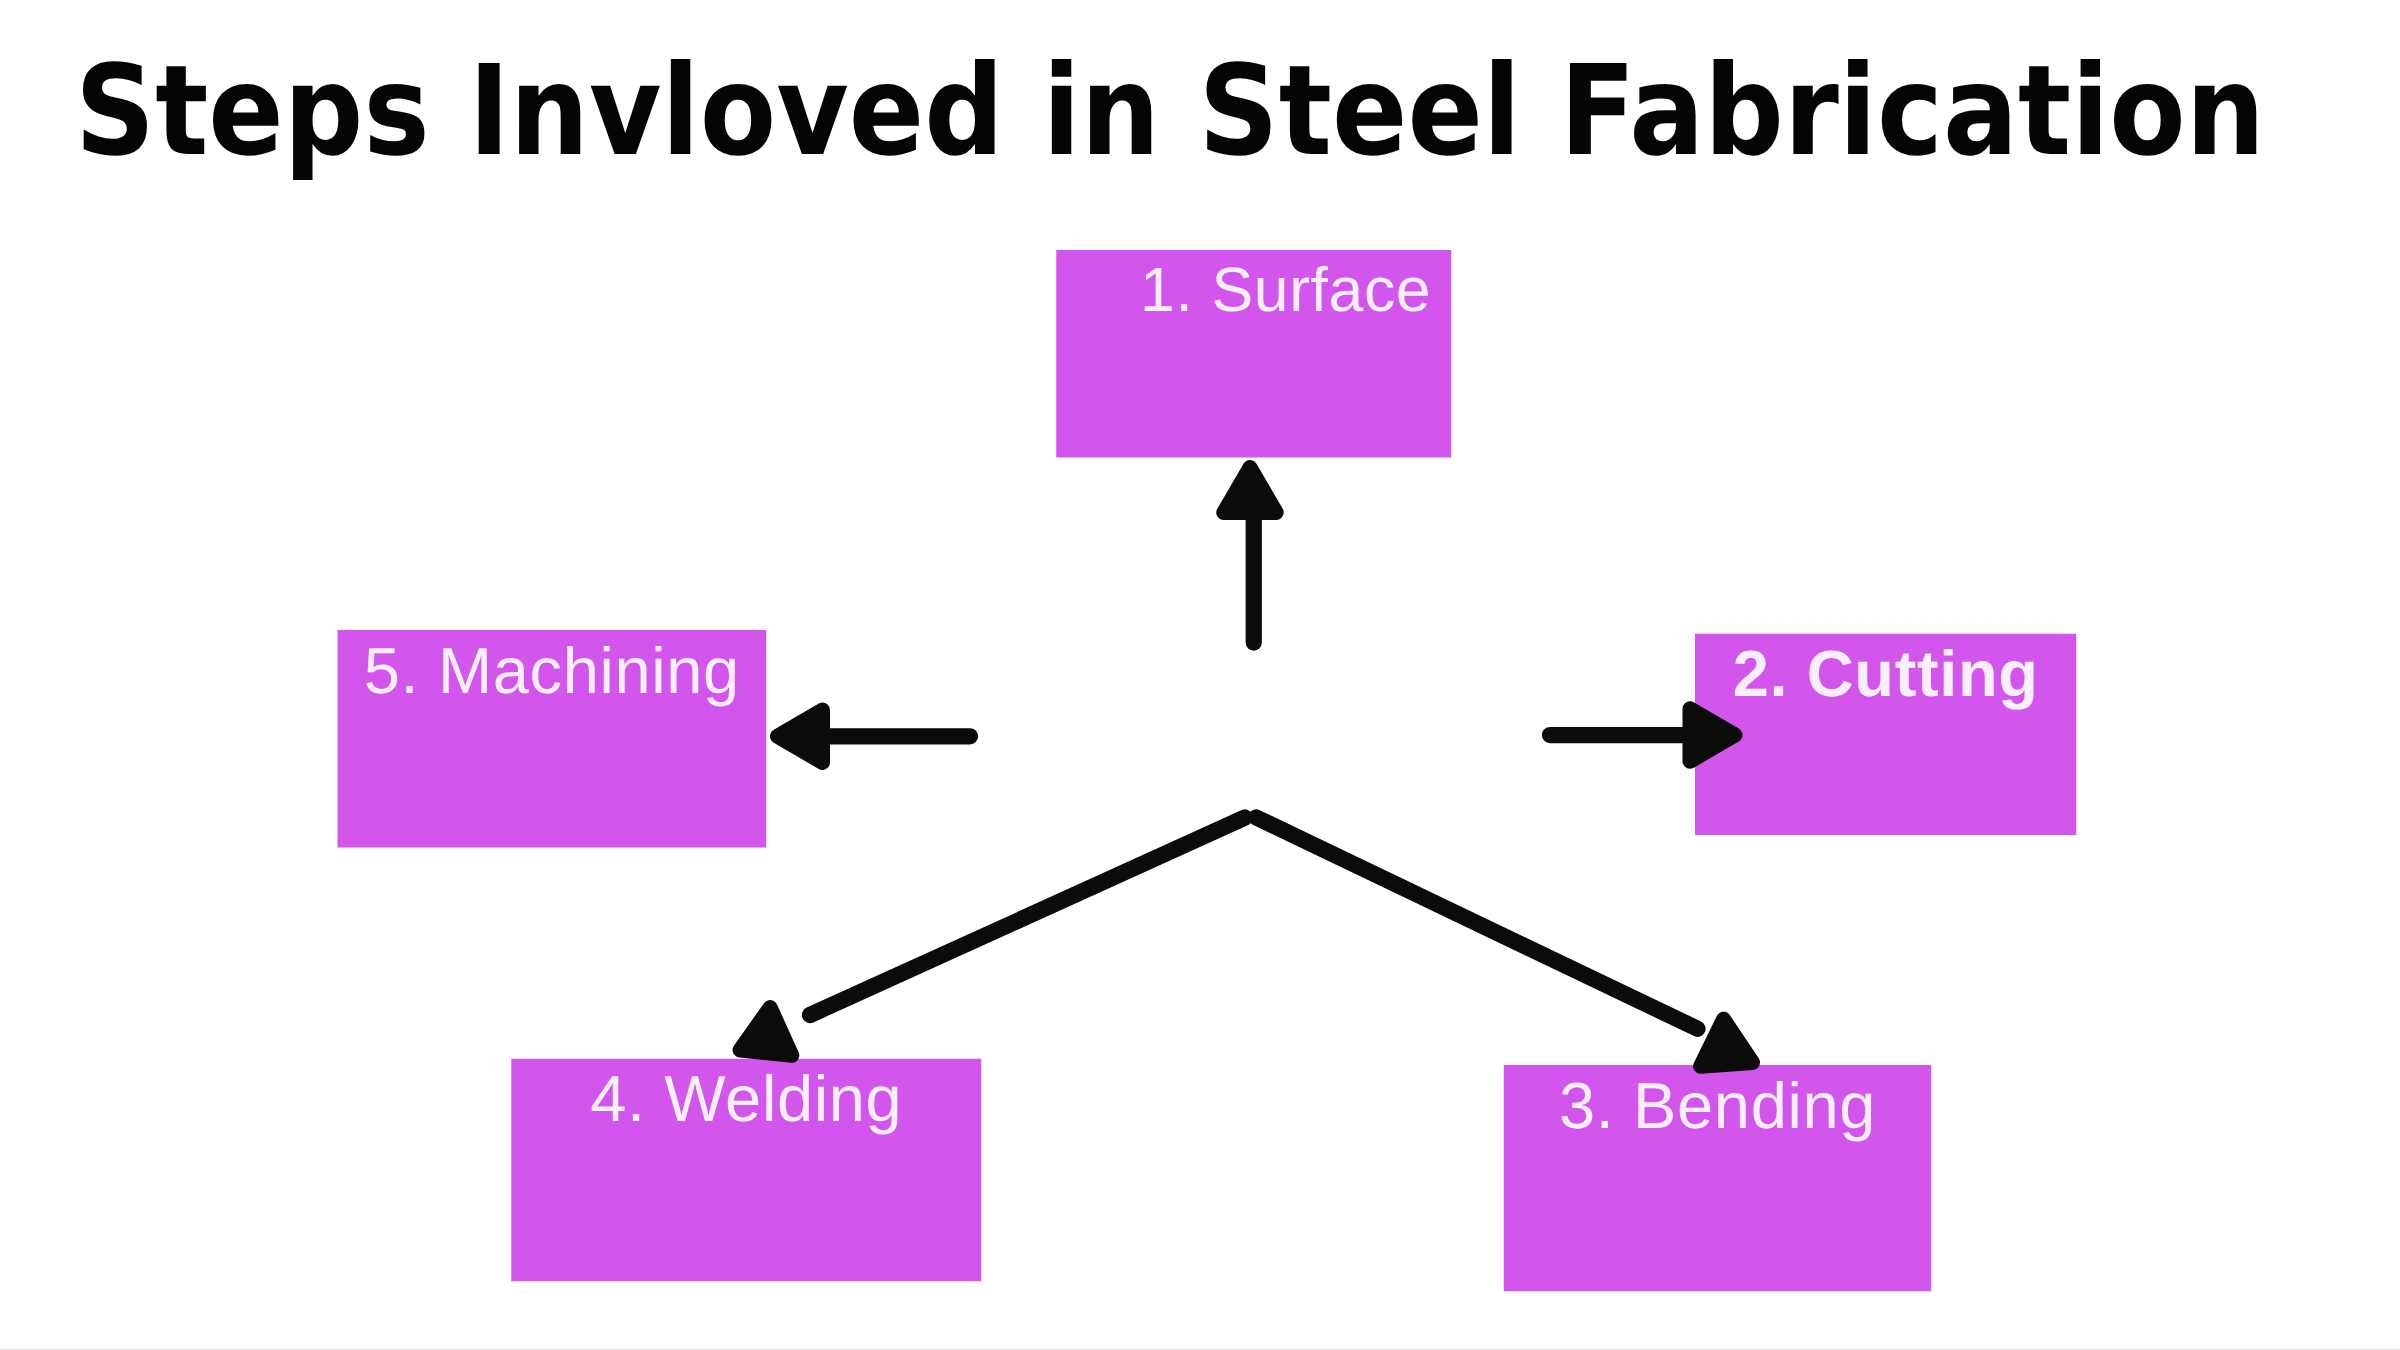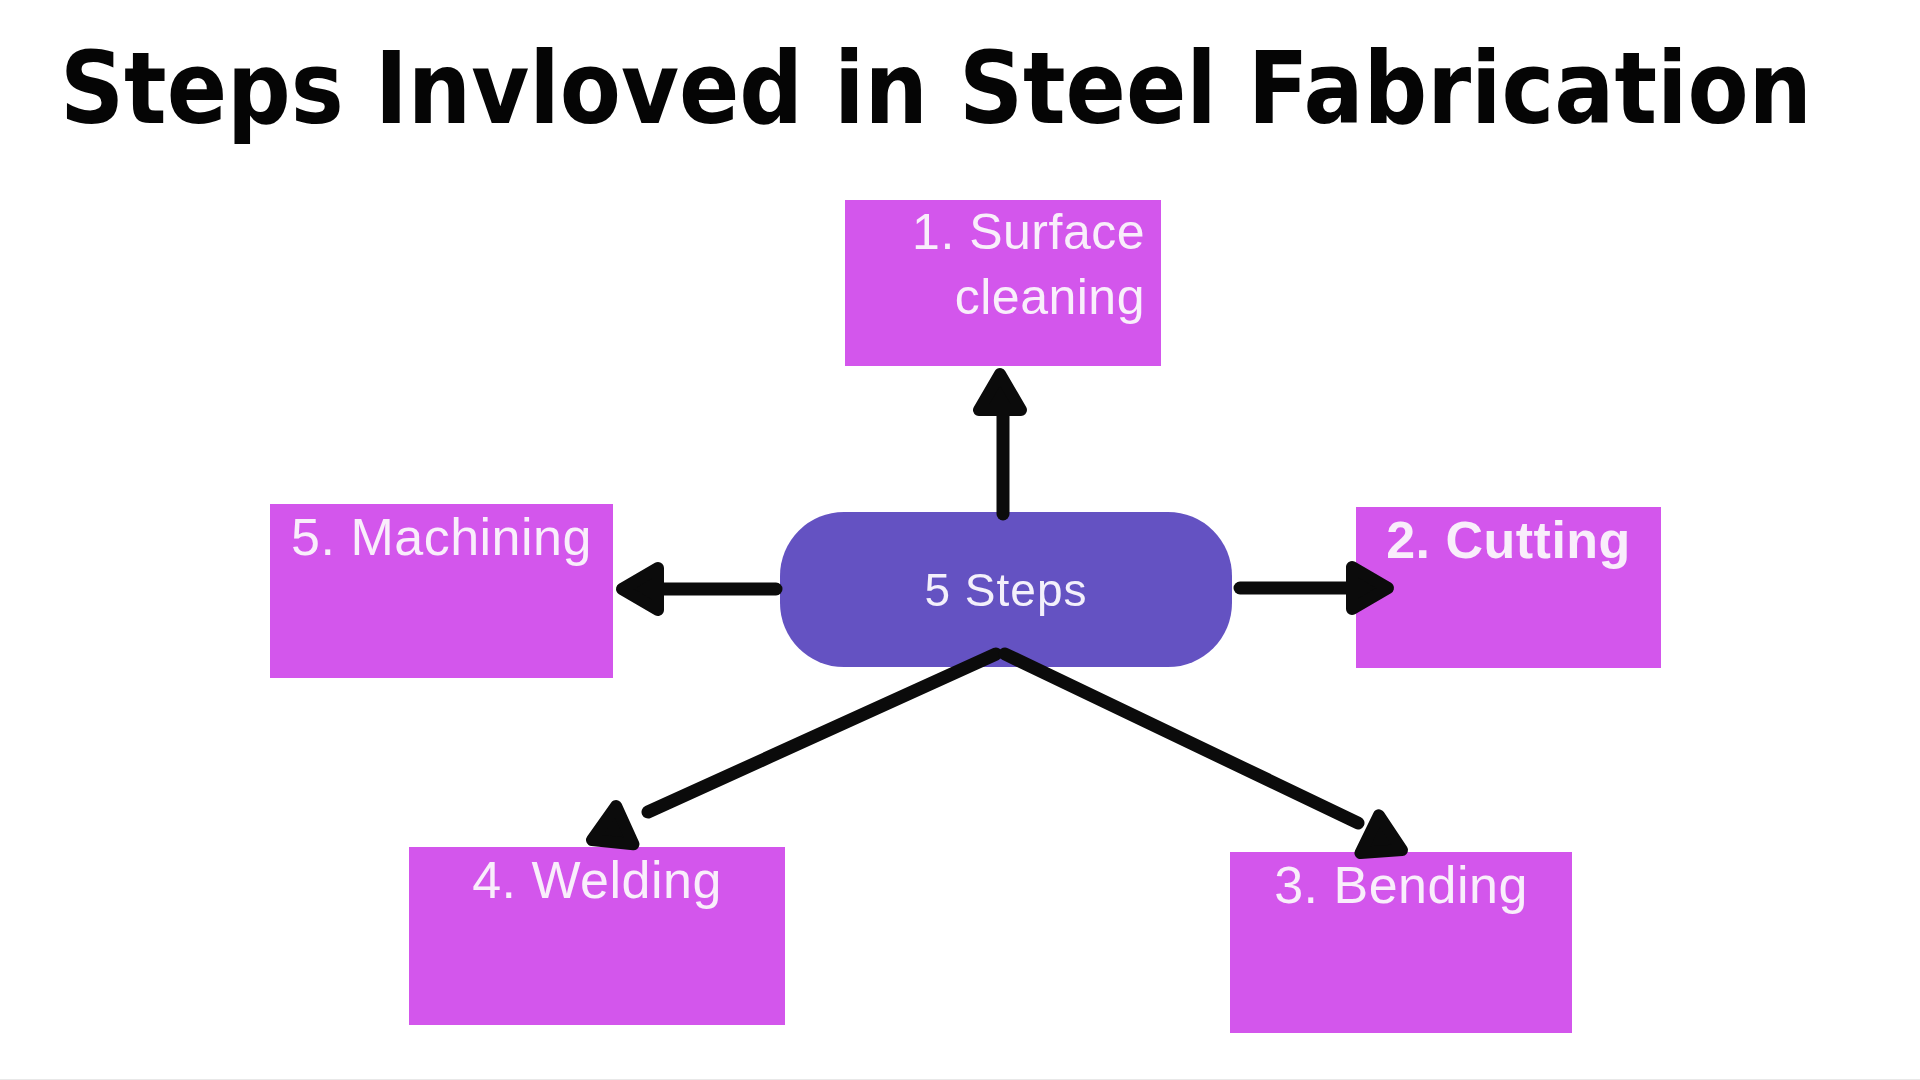--- a/index.html
+++ b/index.html
@@ -42,21 +42,21 @@
   .node.align-right{
     align-items:flex-end;
     padding-right:16px;
     box-sizing:border-box;
     font-size:50px;
   }
   .node-surface{left:845px;top:200px;width:316px;height:166px;}
   .node-cutting{left:1356px;top:507px;width:305px;height:161px;font-weight:bold;}
   .node-machining{left:270px;top:504px;width:343px;height:174px;}
   .node-welding{left:397px;top:847px;width:376px;height:178px;margin-left:12px;}
-  .node-bending{left:1230px;top:852px;width:342px;height:181px;}
+  .node-bending{left:1203px;top:852px;width:342px;height:181px;}
   .center-node{
     position:absolute;
     left:780px;top:512px;width:452px;height:155px;
     background:var(--center_fill);
     color:var(--center_text);
     border-radius:64px;
     display:flex;justify-content:center;align-items:center;
     font-size:46px;
     letter-spacing:1px;
   }
@@ -80,42 +80,38 @@
 <body>
 
 <div class="canvas">
 
   <svg class="title-wrap" viewBox="0 0 1800 120" width="1800" height="120">
     <text x="2" y="97" font-size="100" textLength="1752" lengthAdjust="spacingAndGlyphs">Steps Invloved in Steel Fabrication</text>
   </svg>
 
   <div class="node node-surface align-right">
     <span>1. Surface</span>
-    <span>cleaning</span>
   </div>
 
   <div class="node node-cutting">
     <span>2. Cutting</span>
   </div>
 
   <div class="node node-machining">
     <span>5. Machining</span>
   </div>
 
   <div class="node node-welding">
     <span>4. Welding</span>
   </div>
 
   <div class="node node-bending">
     <span>3. Bending</span>
   </div>
 
-  <div class="center-node">
-    <span>5 Steps</span>
-  </div>
 
   <svg class="arrow-layer" viewBox="0 0 1920 1080" width="1920" height="1080">
 
     <g>
       <line x1="1003" y1="514" x2="1003" y2="406"></line>
       <path d="M0,0 L-36,-21 L-36,21 Z" transform="translate(1000,374) rotate(-90)"></path>
     </g>
 
     <g>
       <line x1="1240" y1="588" x2="1350" y2="588"></line>

